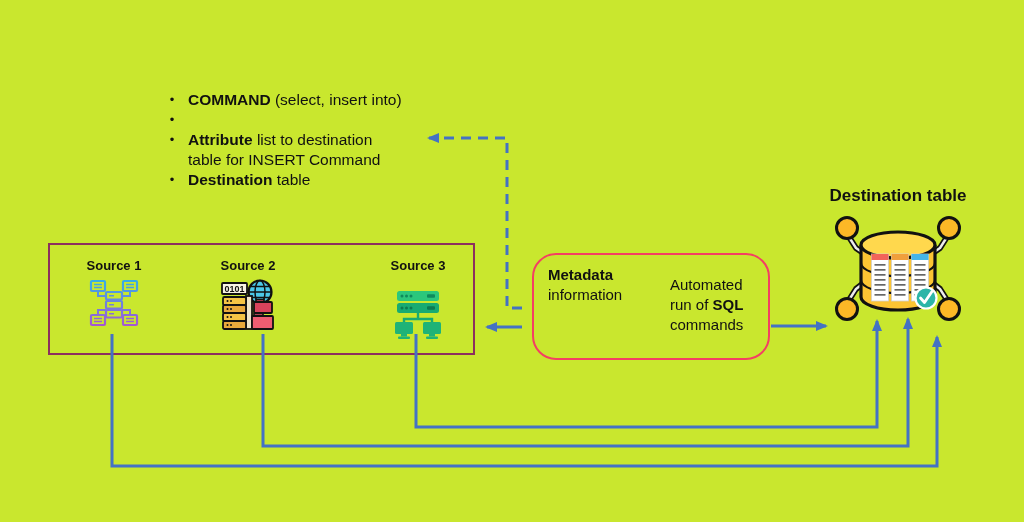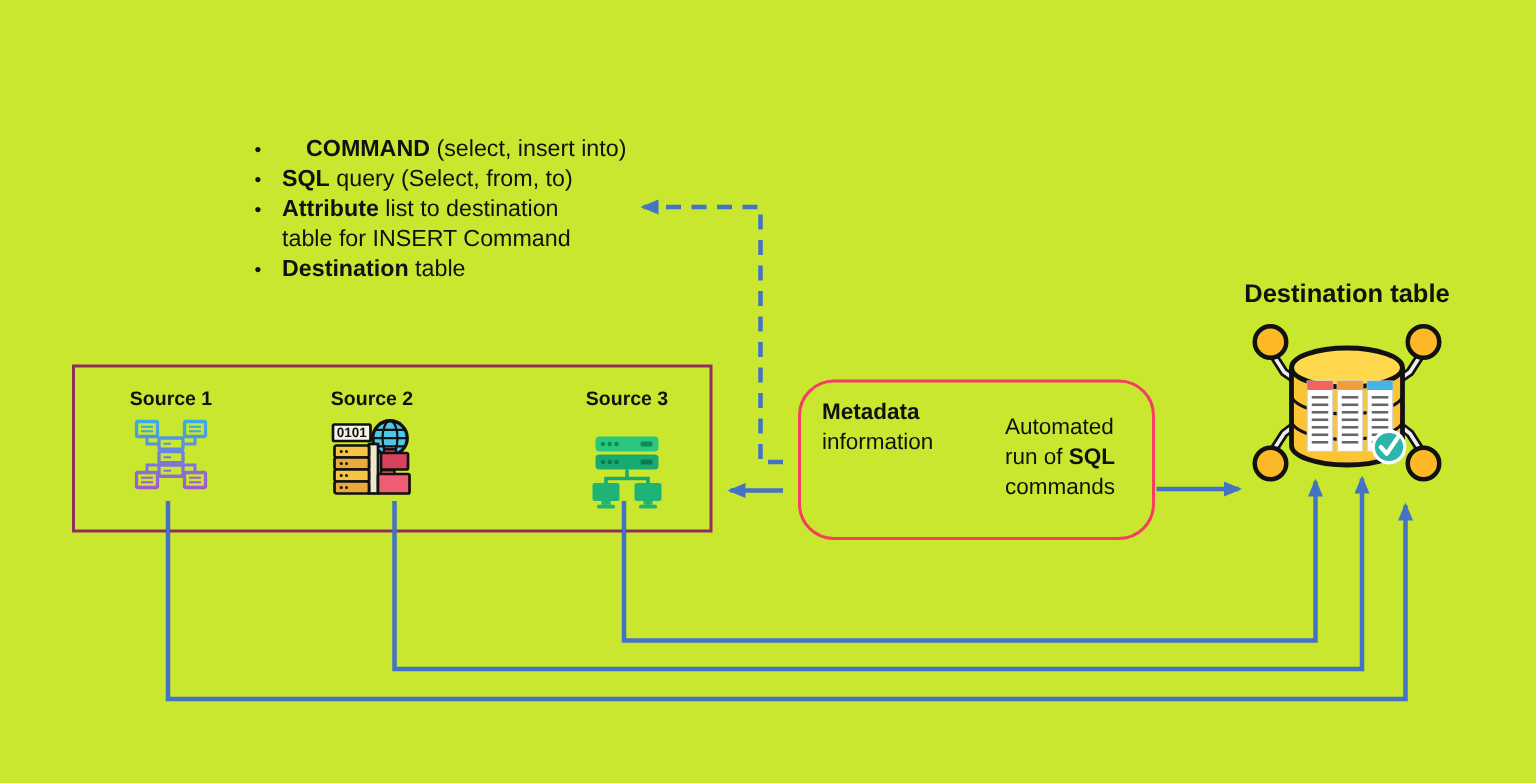--- a/index.html
+++ b/index.html
@@ -38,25 +38,24 @@
   .connectors { position:absolute; left:0; top:0; z-index:2; pointer-events:none; }
 </style>
 </head>
 <body style="background: rgb(201, 231, 46);">
 
 <div class="canvas" style="background: rgb(201, 231, 46);">
 
   <ul class="bullets">
     <li>
       <span class="dot">•</span>
-      <span class="bt"><span style="font-weight: 700; margin-left: 16px;">COMMAND</span><span> (select, insert into)</span></span>
-    </li>
-    <li>
-      <span class="dot">•</span>
-      <span class="bt"><span style="font-weight: 700;">SQL</span><span> query (Select, from, to)</span></span>
+      <span class="bt"><span style="font-weight: 700;">COMMAND</span><span> (select, insert into)</span></span>
+    </li>
+    <li>
+      <span class="dot">•</span>
     </li>
     <li>
       <span class="dot">•</span>
       <span class="bt"><span style="font-weight: 700; margin-top: 16px;">Attribute</span><span> list to destination
 table for INSERT Command</span></span>
     </li>
     <li>
       <span class="dot">•</span>
       <span class="bt"><span style="font-weight: 700;">Destination</span><span> table</span></span>
     </li>

